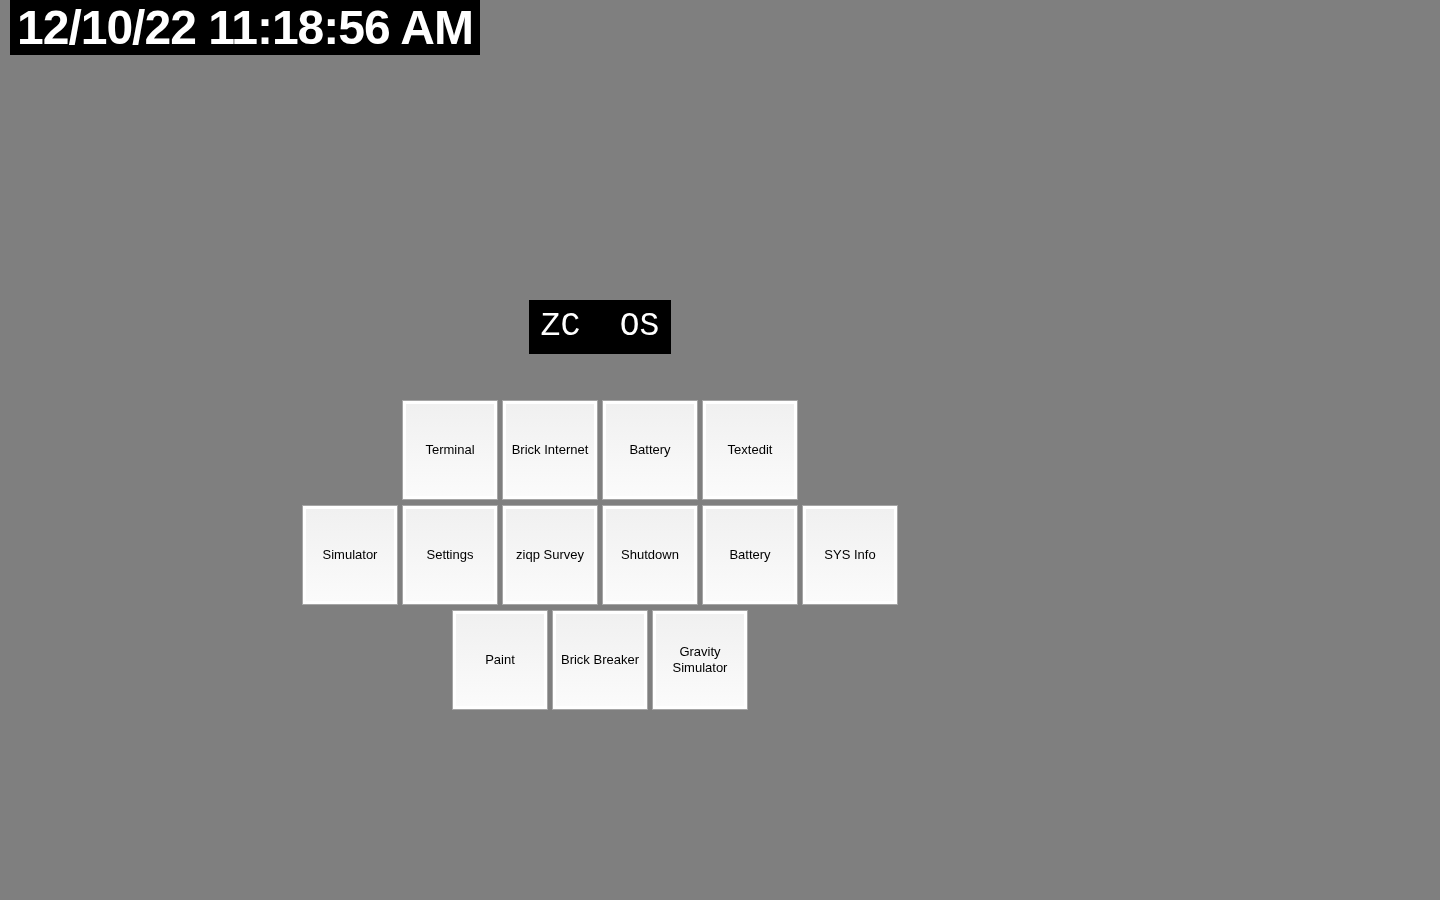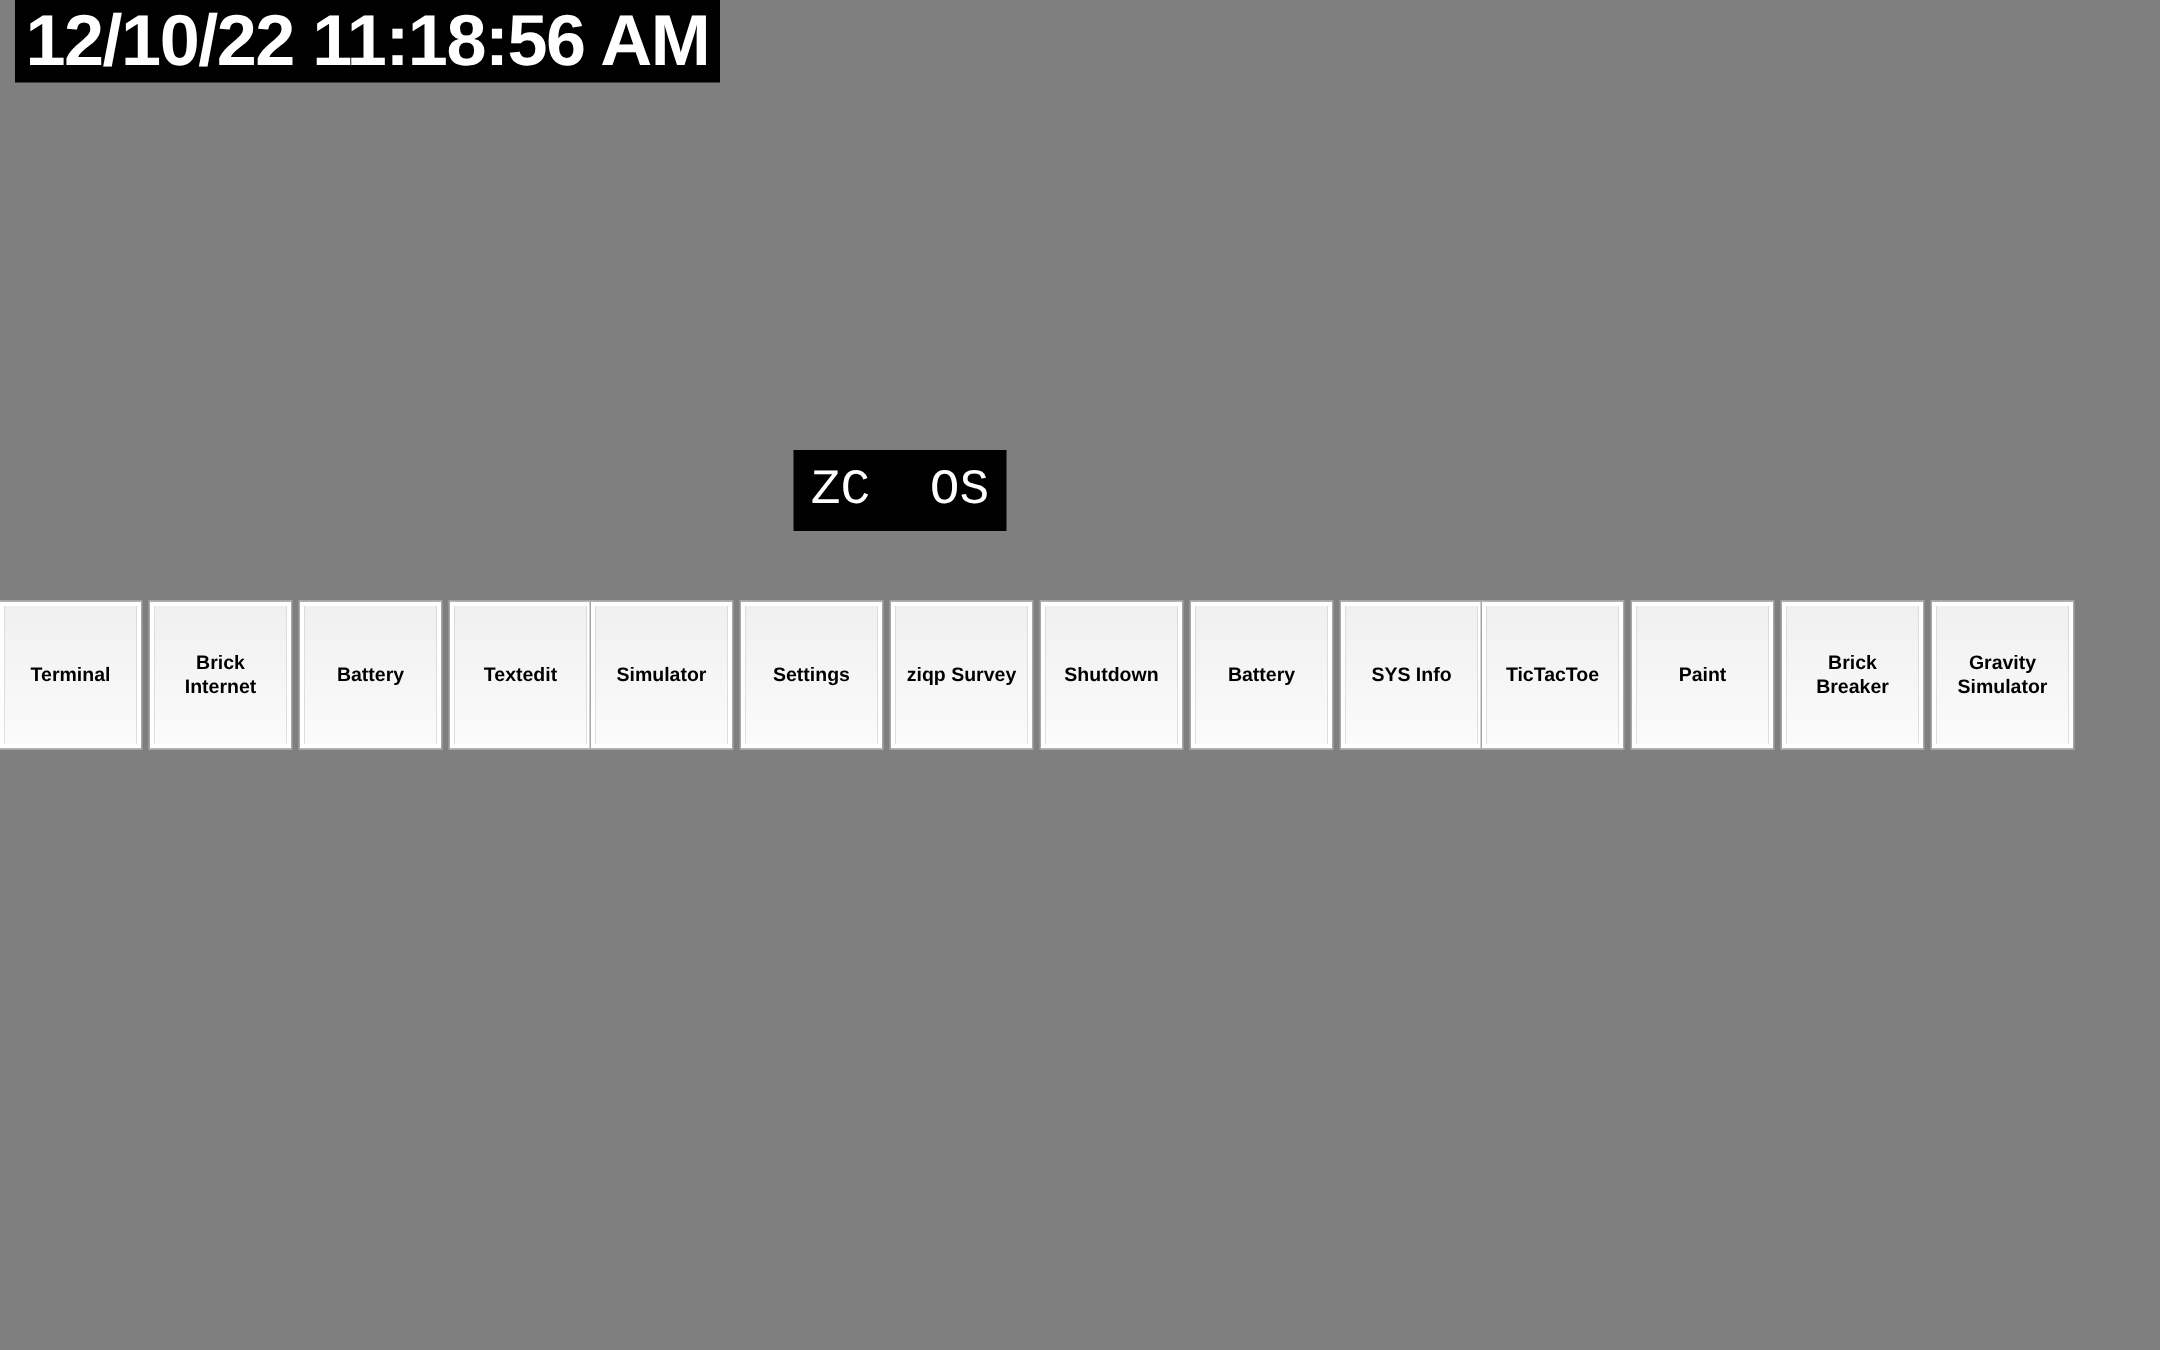--- a/index.html
+++ b/index.html
@@ -47,24 +47,23 @@
     height: 54px;
     line-height: 54px;
     padding: 0 12px;
     white-space: pre;
   }
 
   
   .app-grid {
     margin-top: 47px;
     display: flex;
-    flex-direction: row;
+    flex-direction: column;
     row-gap: 7px;
-    align-items: flex-start;
-    font-weight: bold;
+    align-items: center;
   }
   .grid-row {
     display: flex;
     justify-content: center;
     column-gap: 6px;
   }
   .tile {
     width: 94px;
     height: 98px;
     background: linear-gradient(var(--tile-top, #f0f0f0), var(--tile-bottom, #fbfbfb));
@@ -126,23 +125,20 @@
         </div>
         <div class="tile">
           <span class="tile-label">Battery</span>
         </div>
         <div class="tile">
           <span class="tile-label">SYS Info</span>
         </div>
       </div>
       <div class="grid-row">
         <div class="tile">
-          <span class="tile-label">TicTacToe</span>
-        </div>
-        <div class="tile">
           <span class="tile-label">Paint</span>
         </div>
         <div class="tile">
           <span class="tile-label">Brick Breaker</span>
         </div>
         <div class="tile">
           <span class="tile-label">Gravity Simulator</span>
         </div>
       </div>
     </div>

